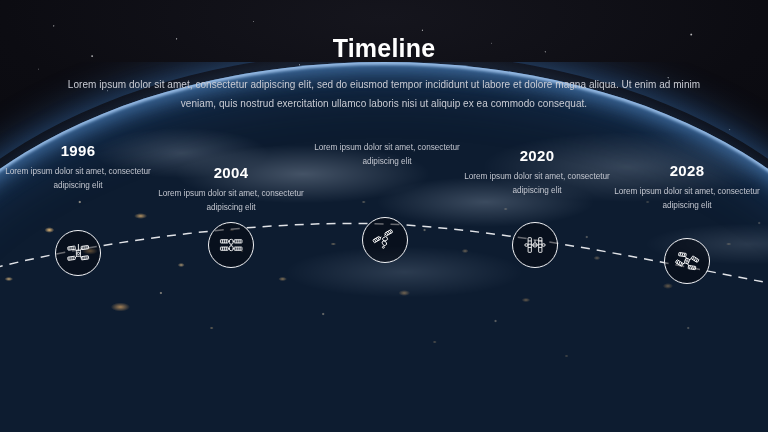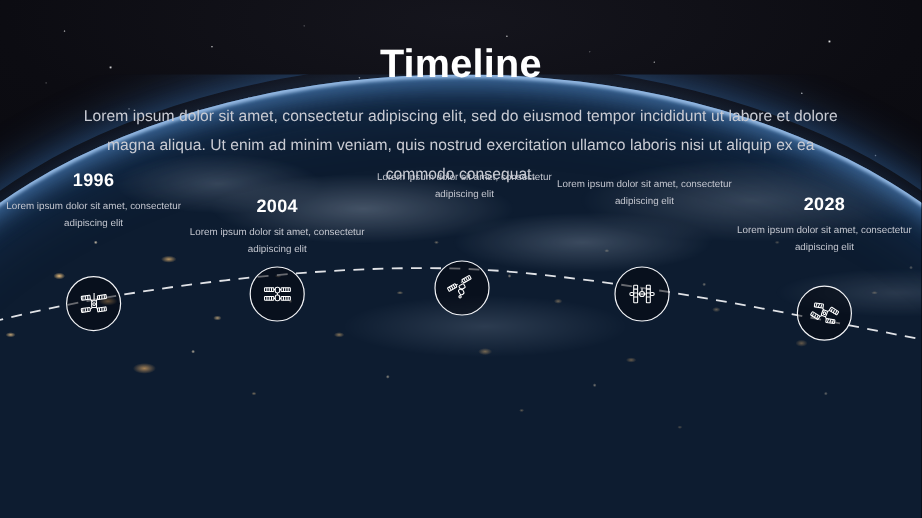--- a/index.html
+++ b/index.html
@@ -173,29 +173,29 @@
       radial-gradient(ellipse 20% 7% at 74% 15%, rgba(210,225,244,.7), transparent 72%),
       radial-gradient(ellipse 12% 5% at 30% 13%, rgba(210,225,244,.7), transparent 72%),
       radial-gradient(ellipse 16% 5% at 52% 30%, rgba(200,218,240,.55), transparent 74%),
       radial-gradient(ellipse 14% 4% at 86% 26%, rgba(205,222,242,.5), transparent 74%);
   }
 
   
   .header { position:absolute; left:0; right:0; top:0; text-align:center; z-index:6; }
   .title {
     margin-top:34px;
-    font-size:33px;
+    font-size:25px;
     font-weight:bold;
     color:#ffffff;
     letter-spacing:.2px;
   }
   .subtitle {
     margin:13px auto 0;
     width:640px;
-    font-size:13px;
+    font-size:10px;
     line-height:1.85;
     color:#c9cbd3;
     letter-spacing:.05px;
   }
 
   
   .timeline { position:absolute; inset:0; z-index:5; }
   .dash-svg { position:absolute; left:0; top:0; width:768px; height:432px; }
 
   .node { position:absolute; text-align:center; width:170px; }
@@ -340,20 +340,21 @@
             <line x1="26.9" y1="8.5" x2="26.9" y2="12.5"></line>
             <line x1="12" y1="10.5" x2="14" y2="10.5"></line>
             <line x1="18" y1="10.5" x2="20" y2="10.5"></line>
           </g>
           <circle cx="14" cy="25" r="1.2"></circle>
         </svg>
       </span>
     </div>
 
     <div class="node" style="left:452px; top:147px;">
+      <div class="year">2020</div>
       <div class="desc">Lorem ipsum dolor sit amet, consectetur adipiscing elit</div>
     </div>
     <div class="marker" style="left:512px; top:222px;">
       <span>
         <svg width="26" height="26" viewBox="0 0 32 32" fill="none" stroke="#ffffff" stroke-width="1.1">
           <rect x="7.5" y="7" width="4" height="18" rx=".6"></rect>
           <line x1="7.5" y1="11" x2="11.5" y2="11"></line>
             <line x1="7.5" y1="15" x2="11.5" y2="15"></line>
           <line x1="7.5" y1="19" x2="11.5" y2="19"></line>
           <rect x="20.5" y="7" width="4" height="18" rx=".6"></rect>

